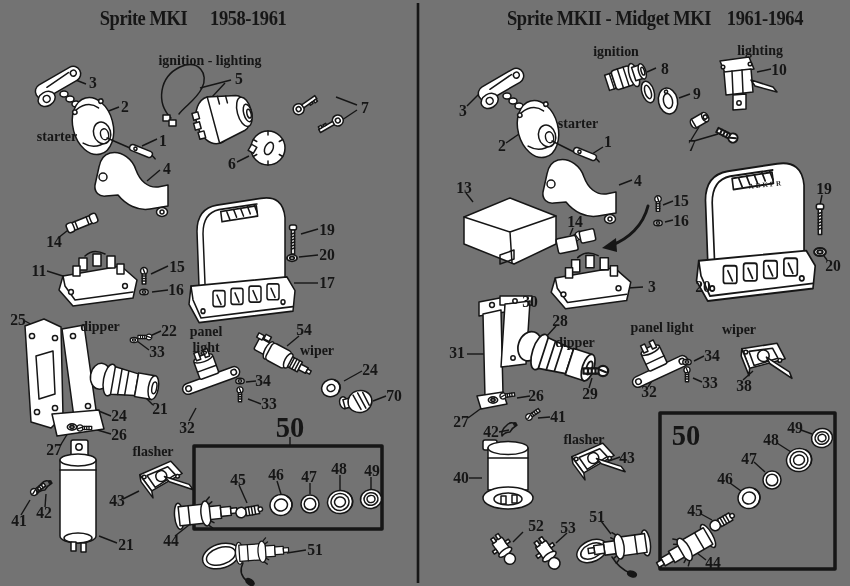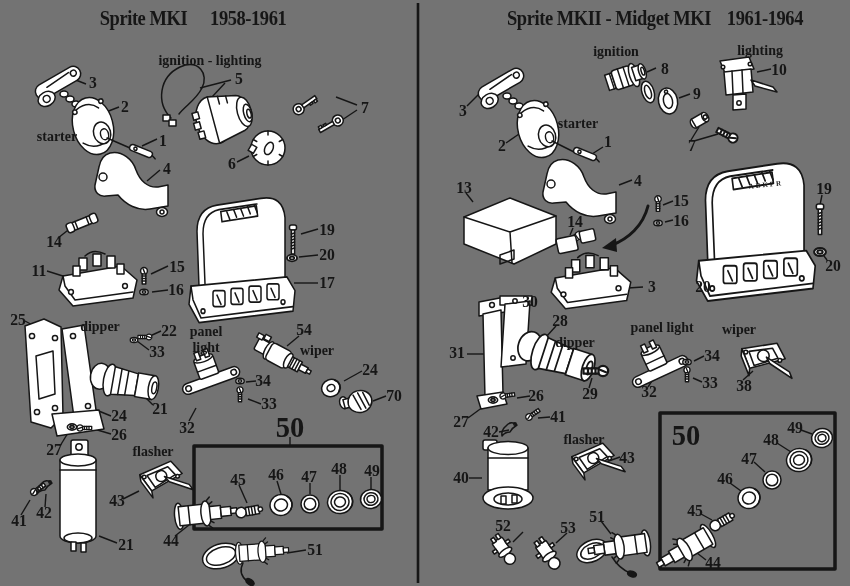--- a/index.html
+++ b/index.html
@@ -638,16 +638,16 @@
   <div class="t num" style="left:491px;top:432px">42</div>
   <div class="t num" style="left:627px;top:458px">43</div>
   <div class="t num" style="left:713px;top:563px">44</div>
   <div class="t num" style="left:695px;top:511px">45</div>
   <div class="t num" style="left:725px;top:479px">46</div>
   <div class="t num" style="left:749px;top:459px">47</div>
   <div class="t num" style="left:771px;top:440px">48</div>
   <div class="t num" style="left:795px;top:428px">49</div>
   <div class="t num50" style="left:686px;top:435px">50</div>
   <div class="t num" style="left:597px;top:517px">51</div>
-  <div class="t num" style="left:503px;top:526px">52</div>
+  <div class="t num" style="left:536px;top:526px">52</div>
   <div class="t num" style="left:568px;top:528px">53</div>
 
 </div>
 
 </body></html>

